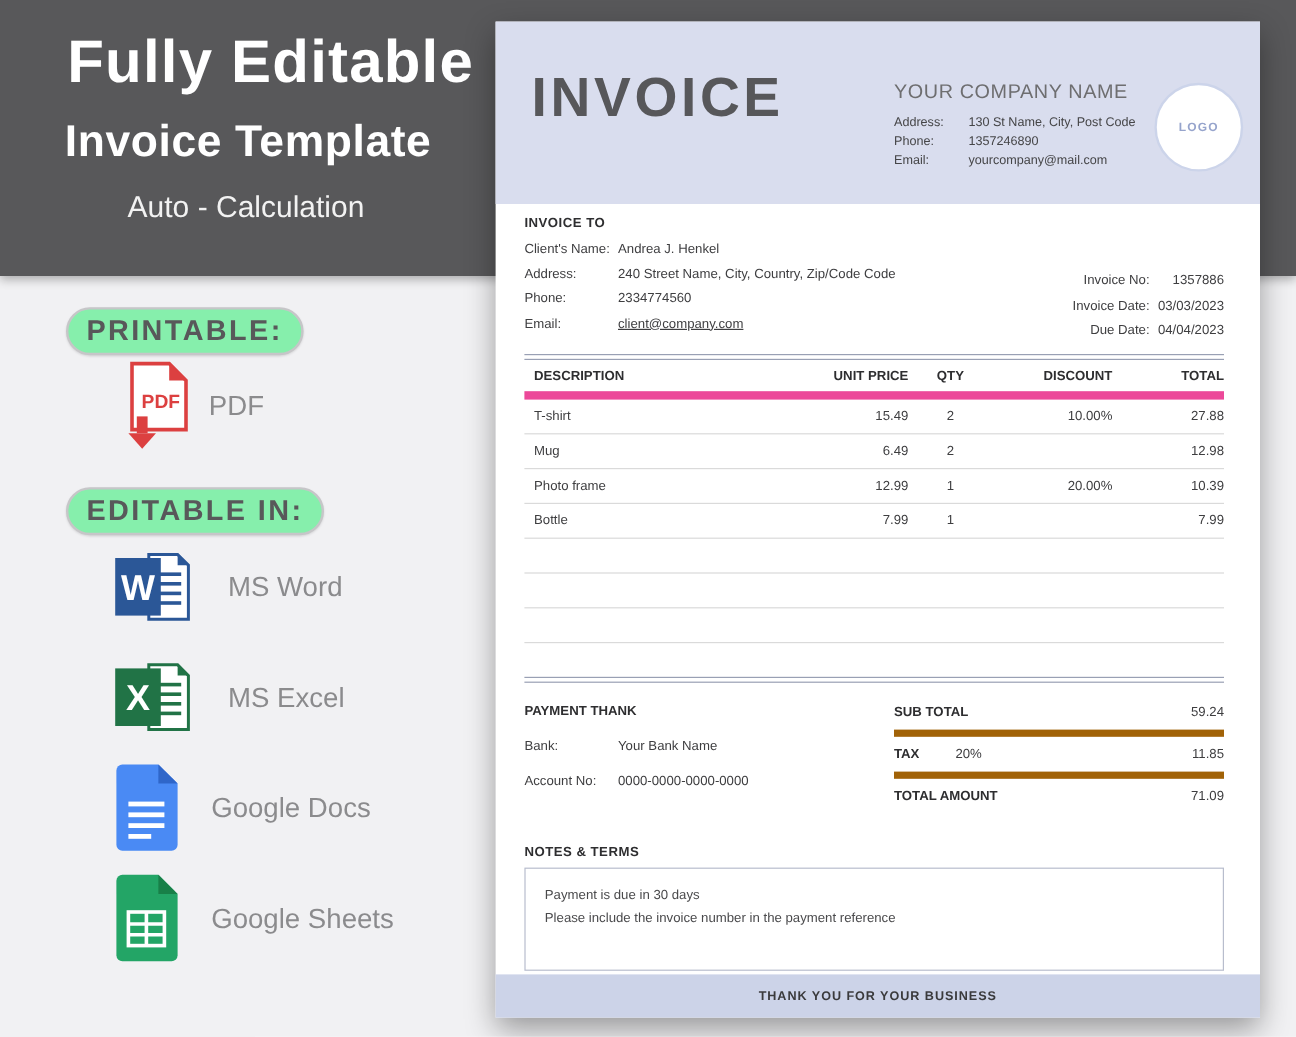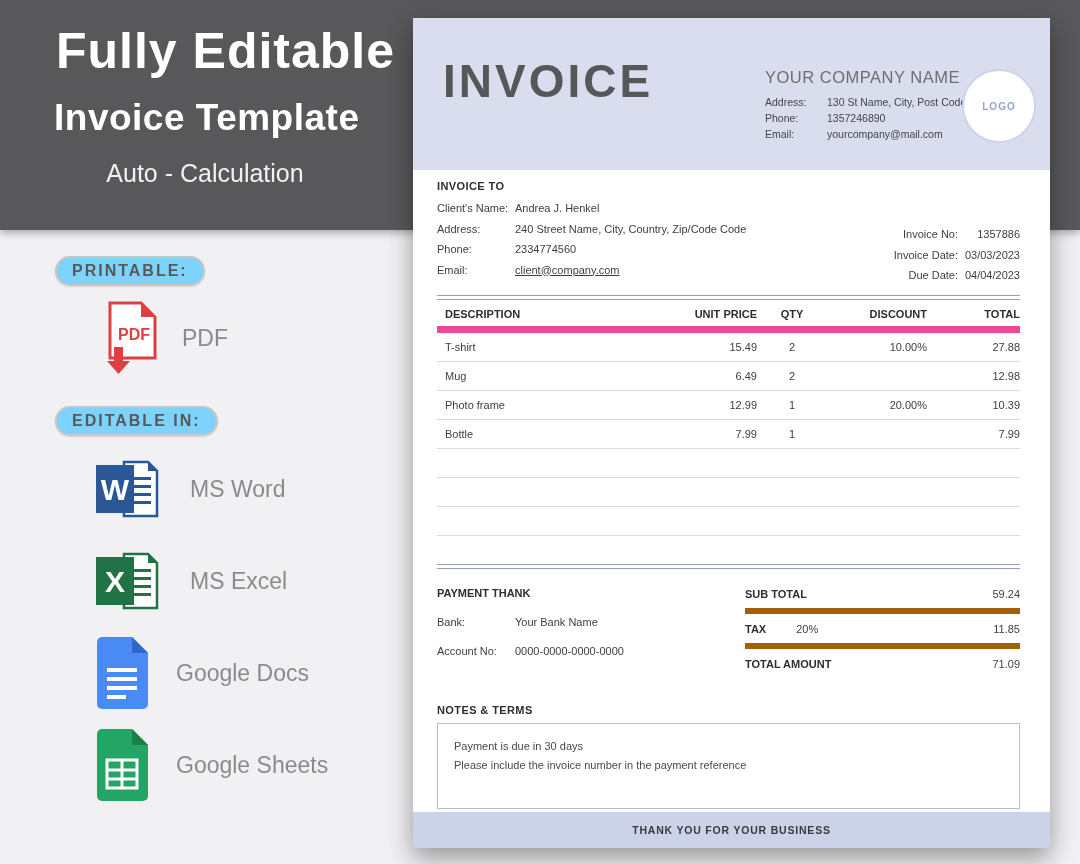--- a/index.html
+++ b/index.html
@@ -7,35 +7,35 @@
   .page{position:relative;width:1080px;height:864px;background:#f1f1f3;overflow:hidden;}
 
   
   .dark-band{position:absolute;top:0;left:0;width:100%;height:230px;background:#58585a;box-shadow:0 3px 8px rgba(0,0,0,.3);}
   .promo-title1{position:absolute;left:56px;top:22px;font-size:50px;font-weight:bold;color:#fff;letter-spacing:1px;}
   .promo-title2{position:absolute;left:54px;top:97px;font-size:37px;font-weight:bold;color:#fff;letter-spacing:.5px;}
   .promo-sub{position:absolute;left:0;width:410px;text-align:center;font-size:25px;color:#f2f2f2;}
   .sub1{top:159px;}
   .sub2{top:193px;}
 
-  .pill{position:absolute;background:#7dd3fc;border:2px solid #c6c6c8;border-radius:999px;padding:4px 15px;color:#58585a;font-size:16px;font-weight:bold;letter-spacing:2px;box-shadow:0 1px 2px rgba(0,0,0,.12);}
+  .pill{position:absolute;background:#86efac;border:2px solid #c6c6c8;border-radius:999px;padding:4px 15px;color:#58585a;font-size:24px;font-weight:bold;letter-spacing:2px;box-shadow:0 1px 2px rgba(0,0,0,.12);}
   .printable-pill{left:55px;top:256px;}
   .editable-pill{left:55px;top:406px;}
 
-  .pdf-row{position:absolute;left:94px;top:300px;display:flex;align-items:center;gap:20px;}
+  .pdf-row{position:absolute;left:94px;top:300px;display:flex;align-items:center;gap:12px;}
   .format-list{position:absolute;left:94px;top:452px;display:flex;flex-direction:column;gap:18px;}
   .format-item{display:flex;align-items:center;gap:26px;height:74px;}
   .format-label{font-size:23px;color:#8b8b8d;}
   .icon{display:inline-flex;}
 
   
   .invoice-card{position:absolute;left:413px;top:18px;width:637px;height:830px;background:#fff;box-shadow:0 10px 24px rgba(0,0,0,.38);}
   .card-header{position:absolute;top:0;left:0;right:0;height:152px;background:#d9ddee;}
   .invoice-title{position:absolute;left:30px;top:36px;font-size:46px;font-weight:bold;color:#57575a;letter-spacing:3px;}
-  .company-block{position:absolute;left:352px;top:50px;width:218px;}
+  .company-block{position:absolute;left:332px;top:50px;width:218px;}
   .company-name{font-size:16.5px;color:#6e6e70;letter-spacing:.5px;margin-bottom:7px;white-space:nowrap;}
   .company-row{display:flex;font-size:10.5px;line-height:16px;color:#454547;}
   .company-row .lbl{width:62px;flex:none;}
   .logo-circle{position:absolute;right:14px;top:51px;width:70px;height:70px;border-radius:50%;background:#fff;border:2px solid #ccd4ea;display:flex;align-items:center;justify-content:center;font-size:10px;font-weight:bold;color:#96a4cc;letter-spacing:1px;}
 
   .card-body{position:absolute;top:130px;left:24px;right:30px;}
   .section-title{font-size:11px;font-weight:bold;color:#2e2e30;letter-spacing:.4px;}
   .invoice-to-title{margin-top:32px;}
 
   .client-block{position:relative;margin-top:6px;}

